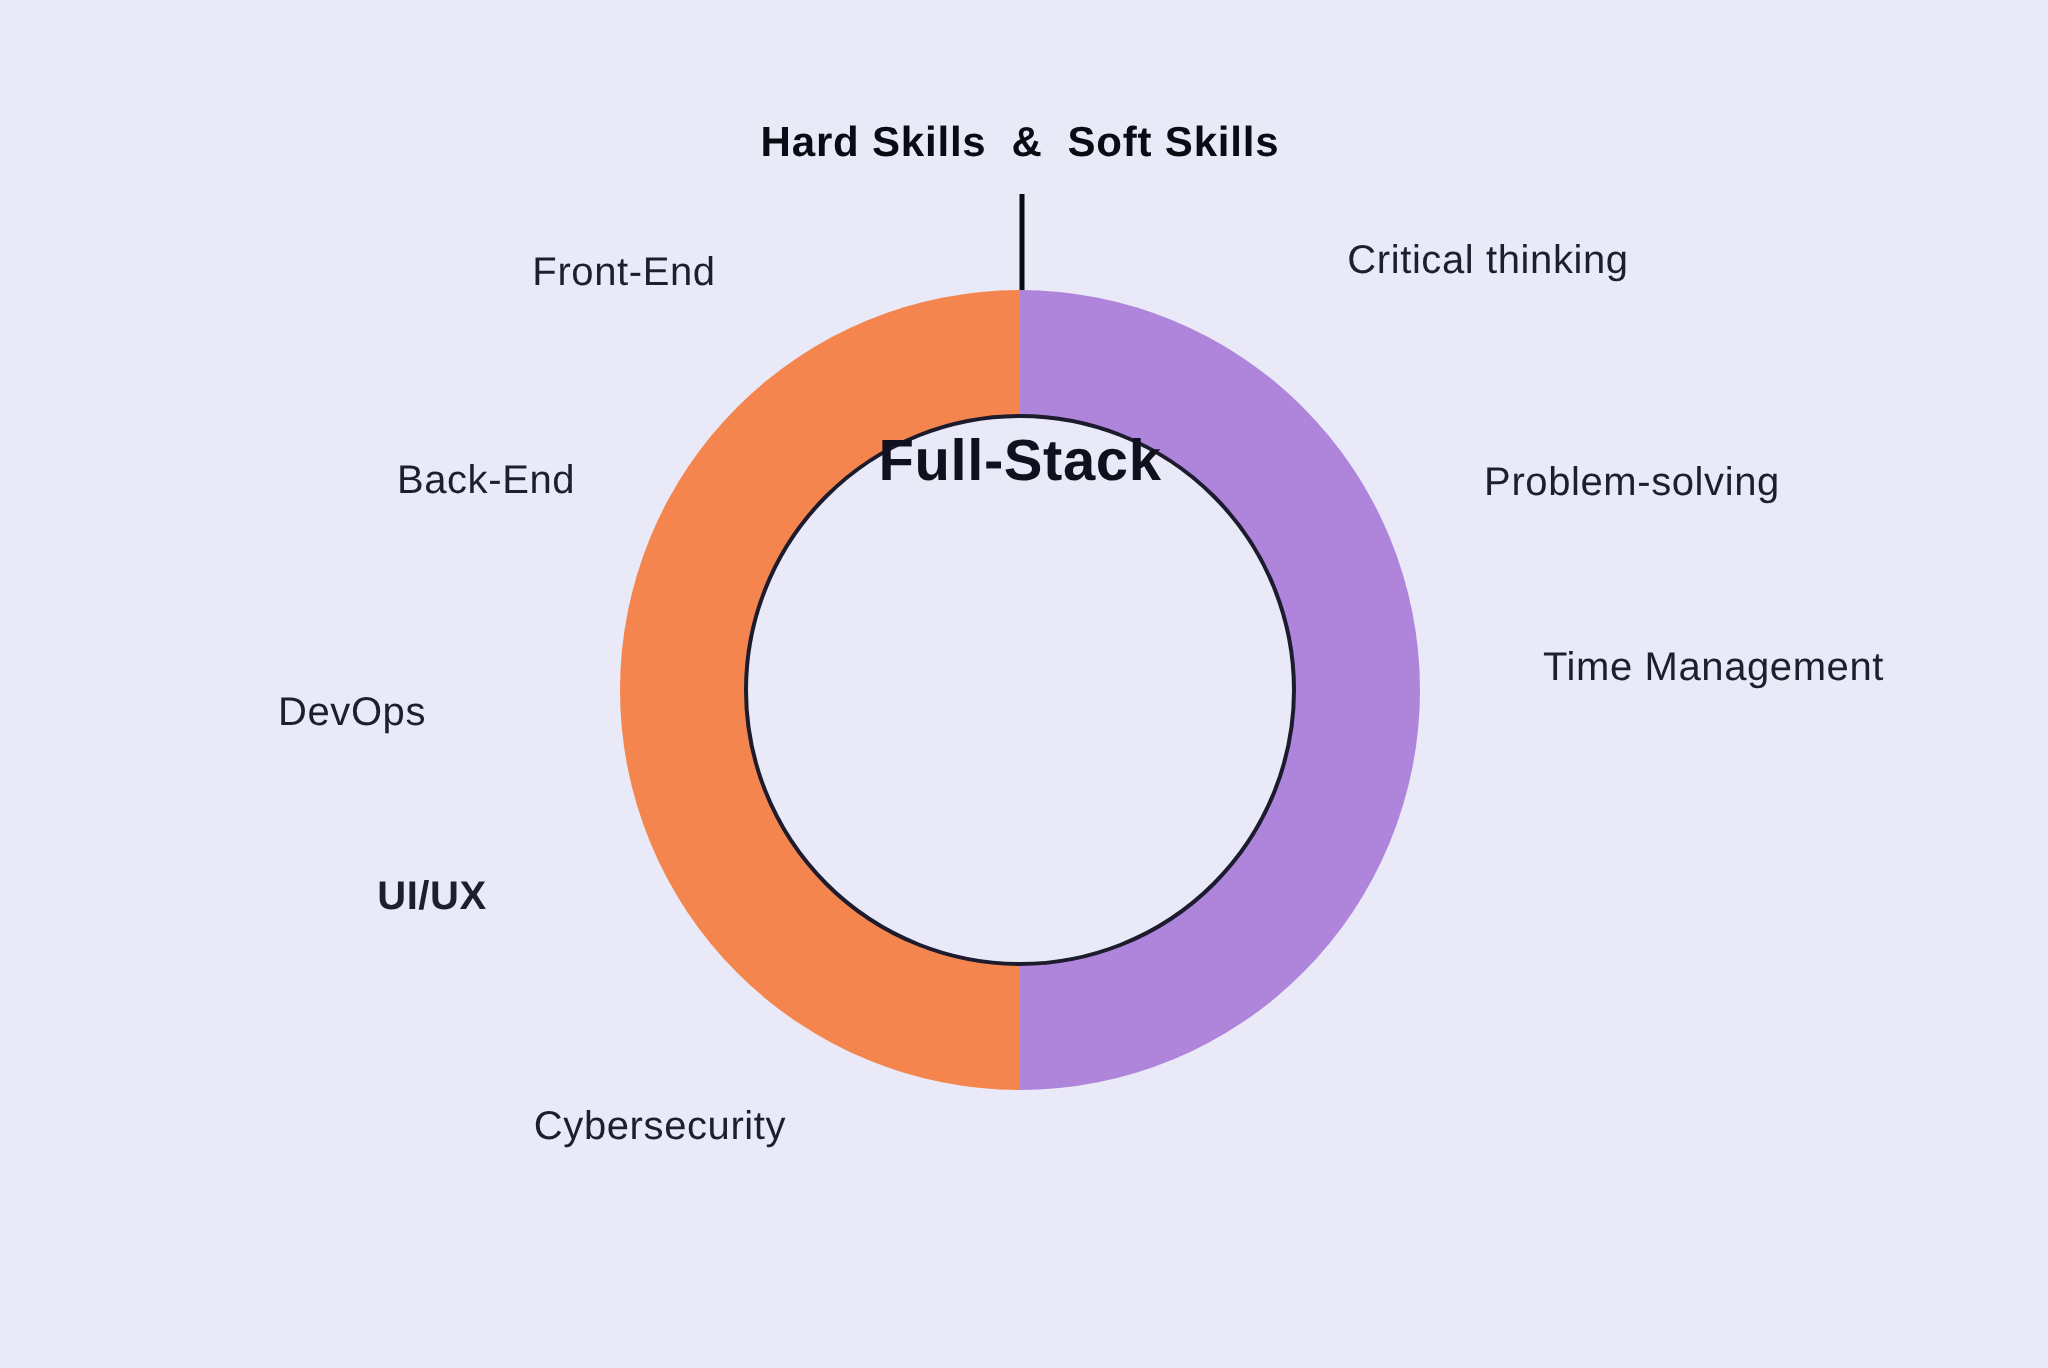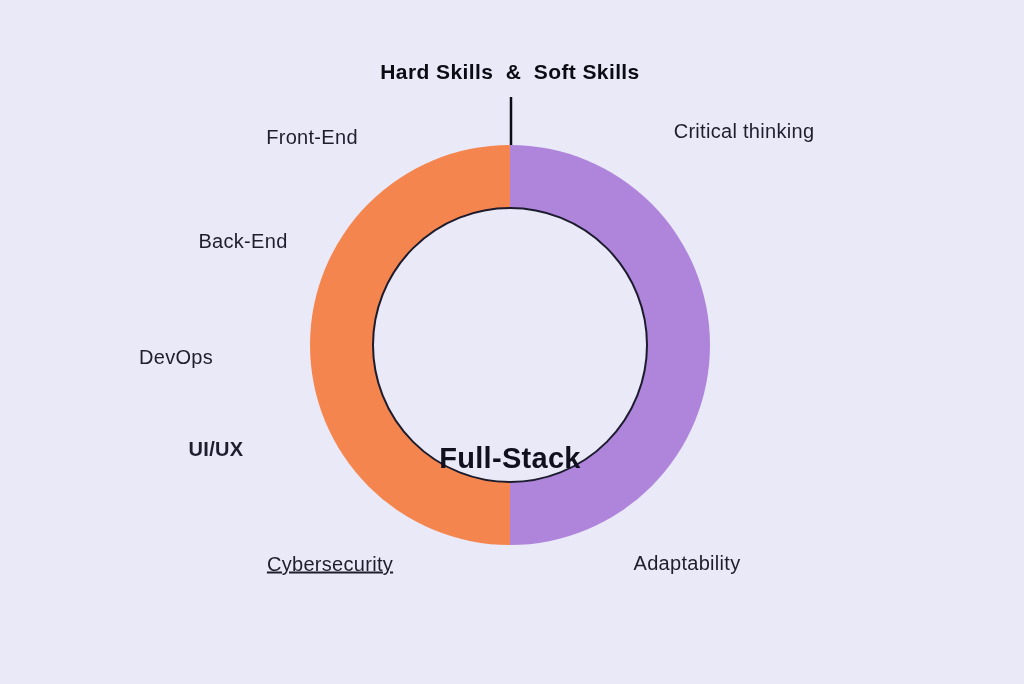--- a/index.html
+++ b/index.html
@@ -42,21 +42,21 @@
   .hole {
     width: 276px;
     height: 276px;
     border-radius: 50%;
     background: var(--bg, #E9E9F7);
     border: 2px solid var(--outline, #1C1C2E);
     box-sizing: border-box;
     display: flex;
     flex-direction: column;
     align-items: center;
-    justify-content: flex-end;
+    justify-content: space-between;
     text-align: center;
   }
   .center-line {
     font-size: 29px;
     font-weight: bold;
     color: #10101E;
     line-height: 1.55;
     letter-spacing: 0.3px;
   }
   .label {
@@ -72,21 +72,21 @@
     transform: none;
     white-space: normal;
     width: 175px;
     line-height: 1.6;
   }
   
   .l-frontend      { left: 312px; top: 137px; }
   .l-backend       { left: 243px; top: 241px; }
   .l-devops        { left: 176px; top: 345px; margin-top: 12px; }
   .l-uiux          { left: 216px; top: 449px; font-weight: bold; }
-  .l-cybersecurity { left: 330px; top: 564px; text-decoration: underline; }
+  .l-cybersecurity { left: 330px; top: 564px; }
   
   .l-critical      { left: 724px; top: 131px; margin-left: 20px; }
   .l-problem       { left: 816px; top: 242px; }
   .l-time          { left: 767px; top: 318px; }
   .l-collab        { left: 834px; top: 450px; }
   .l-adapt         { left: 687px; top: 563px; }
 </style>
 </head>
 <body>
 
@@ -105,15 +105,16 @@
     </div>
   </div>
 
   <div class="label l-frontend">Front-End</div>
   <div class="label l-backend">Back-End</div>
   <div class="label l-devops">DevOps</div>
   <div class="label l-uiux">UI/UX</div>
   <div class="label l-cybersecurity">Cybersecurity</div>
 
   <div class="label l-critical">Critical thinking</div>
-  <div class="label l-adapt">Adaptability</div>
+  <div class="label l-problem">Problem-solving</div>
+  <div class="label l-time wrap">Time Management</div>
 
 </div>
 
 </body></html>

